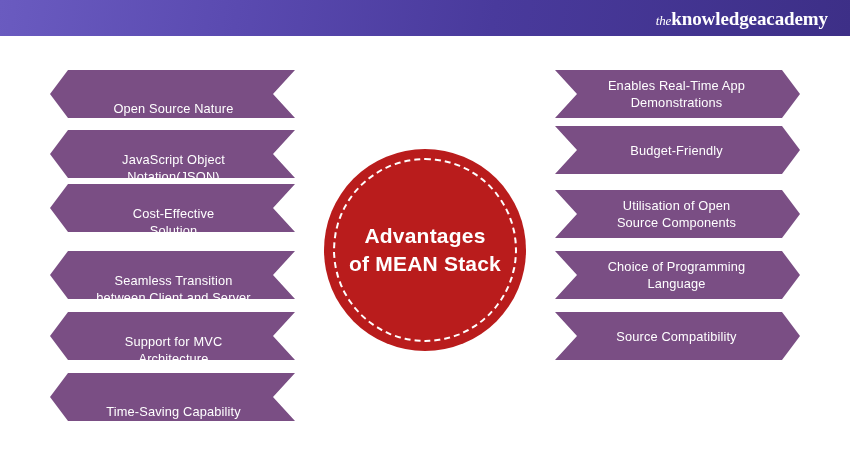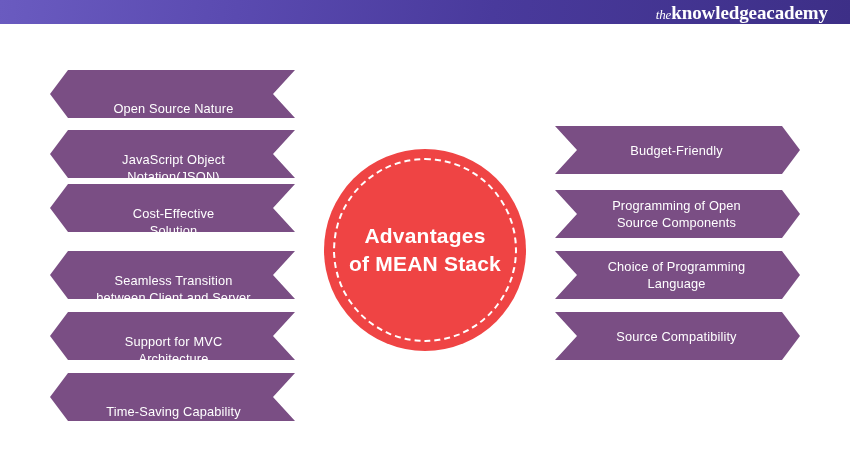--- a/index.html
+++ b/index.html
@@ -15,21 +15,21 @@
     overflow: hidden;
     position: relative;
   }
 
   
   .header {
     position: absolute;
     left: 0;
     top: 0;
     width: 850px;
-    height: 24px;
+    height: 36px;
     background: linear-gradient(100deg, #6A5BC0 0%, #5A4AB0 28%, #493A9C 58%, #3D2F87 100%);
     display: flex;
     align-items: center;
     justify-content: flex-end;
     box-sizing: border-box;
     padding-right: 22px;
   }
   .logo {
     color: #ffffff;
     font-family: "Liberation Serif", serif;
@@ -106,21 +106,21 @@
   .chev-right .chev-label { transform: translateX(-1px); }
 
   
   .center-circle {
     position: absolute;
     left: 324px;
     top: 113px;
     width: 202px;
     height: 202px;
     border-radius: 50%;
-    background: #ef4444;
+    background: #b91c1c;
     display: flex;
     align-items: center;
     justify-content: center;
   }
   .center-dash {
     position: absolute;
     left: 9px;
     top: 9px;
     width: 184px;
     height: 184px;
@@ -174,25 +174,29 @@
     <span class="chev-label">Support for MVC
 Architecture</span>
   </div>
 
   <div class="center-circle">
     <span class="center-dash"></span>
     <span class="center-text">Advantages
 of MEAN Stack</span>
   </div>
 
+  <div class="chev chev-right" style="top:34px">
+    <span class="chev-label">Enables Real-Time App
+Demonstrations</span>
+  </div>
   <div class="chev chev-right" style="top:90px">
     <span class="chev-label">Budget-Friendly</span>
   </div>
   <div class="chev chev-right" style="top:154px">
-    <span class="chev-label">Programming of Open
+    <span class="chev-label">Utilisation of Open
 Source Components</span>
   </div>
   <div class="chev chev-right" style="top:215px">
     <span class="chev-label">Choice of Programming
 Language</span>
   </div>
   <div class="chev chev-right" style="top:276px">
     <span class="chev-label">Source Compatibility</span>
   </div>
 

